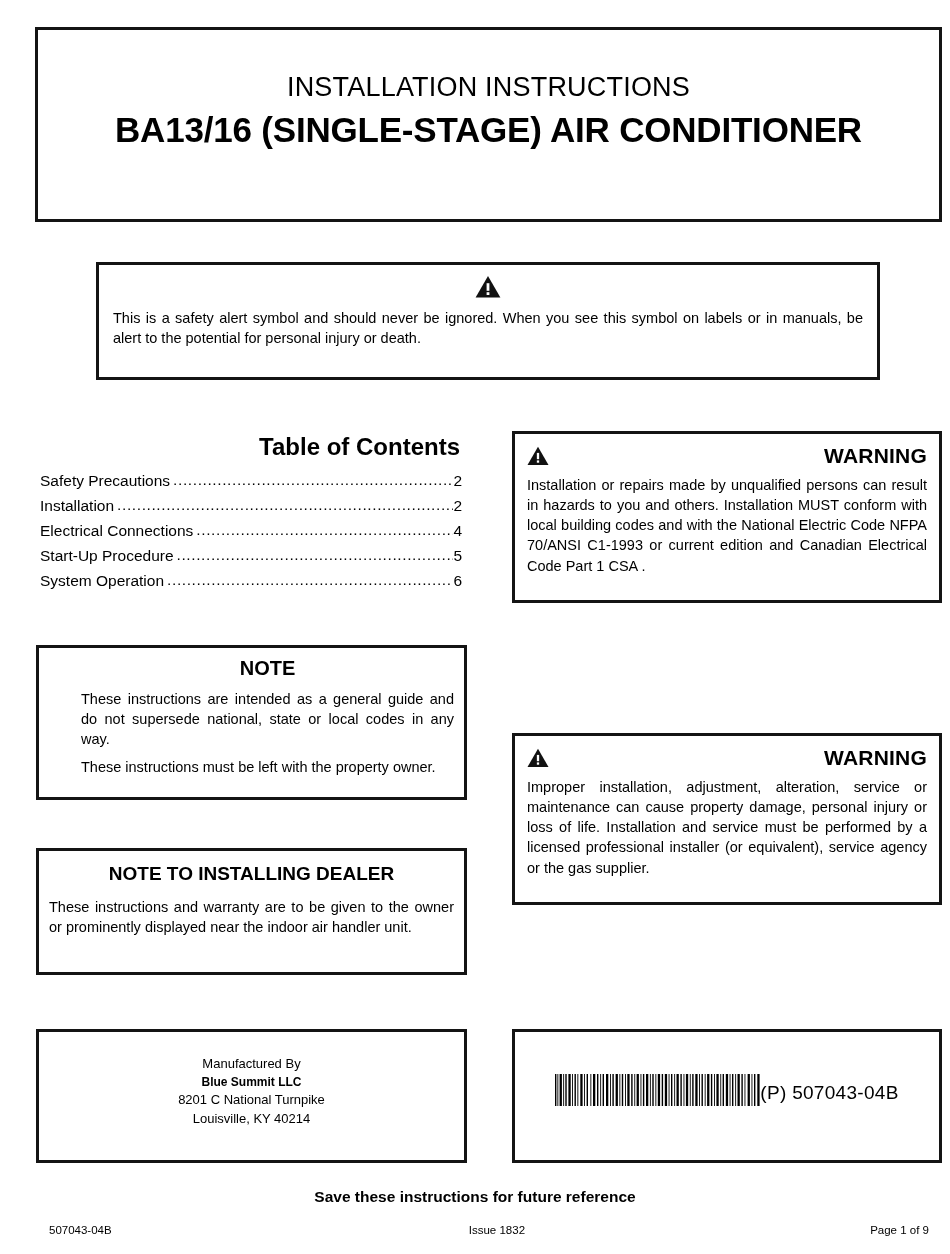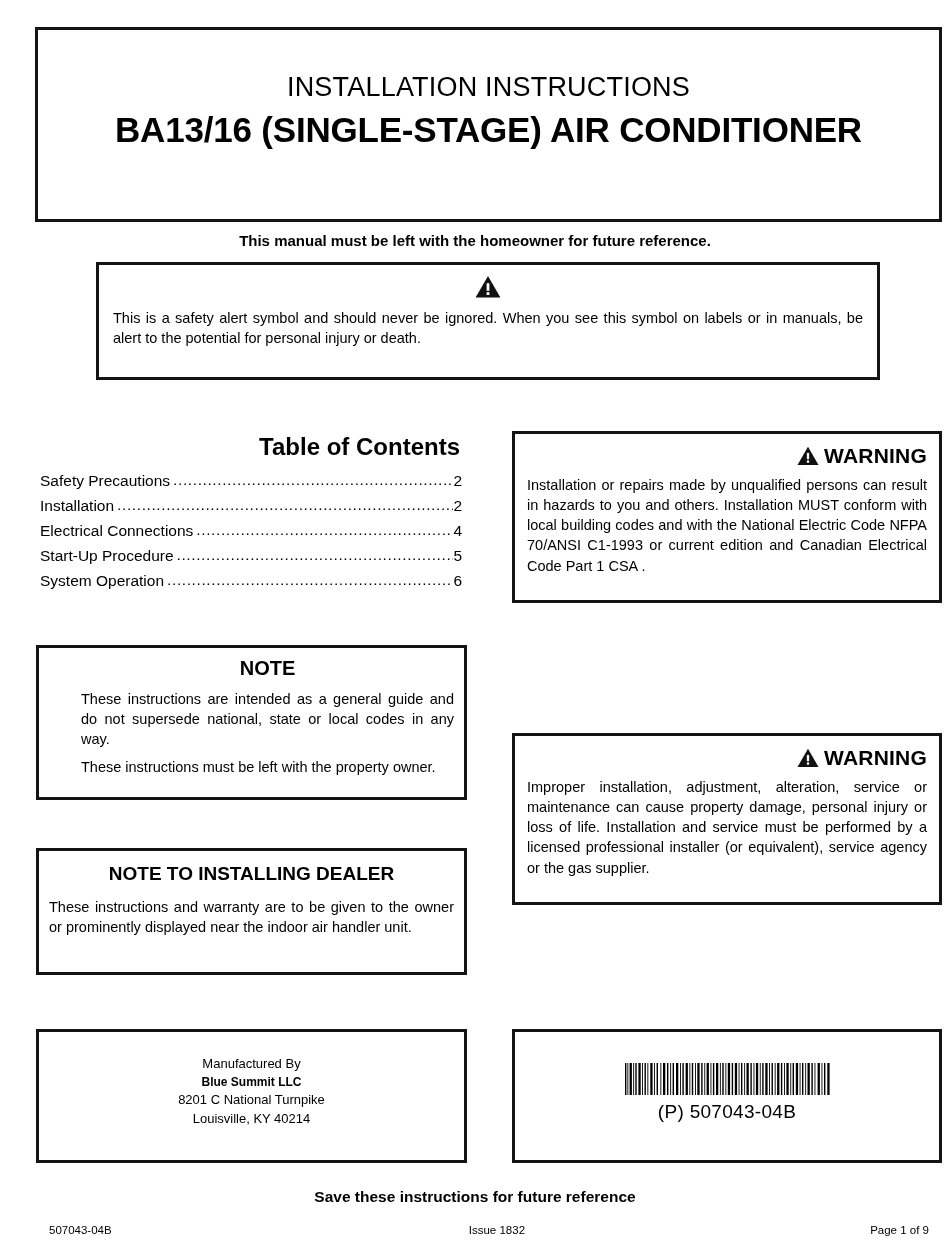--- a/index.html
+++ b/index.html
@@ -117,21 +117,21 @@
   #warning-box-1 {
     left: 512px; top: 431px; width: 430px; height: 172px;
   }
   #warning-box-2 {
     left: 512px; top: 733px; width: 430px; height: 172px;
   }
   .warn-inner { padding: 10px 12px 8px 12px; }
   .warn-head {
     display: flex;
     align-items: center;
-    justify-content: flex-end;
+    justify-content: space-between;
     gap: 5px;
     margin-bottom: 7px;
   }
   .warn-head-text {
     font-size: 21px;
     font-weight: bold;
     letter-spacing: 0.2px;
   }
   .warn-body {
     font-size: 14.5px;
@@ -192,21 +192,21 @@
   .mfr-line { font-size: 13px; line-height: 1.45; }
   .mfr-name { font-size: 12px; font-weight: bold; line-height: 1.45; }
 
   
   #barcode-box {
     left: 512px; top: 1029px; width: 430px; height: 134px;
   }
   .barcode-inner {
     height: 100%;
     display: flex;
-    flex-direction: column;
+    flex-direction: row;
     align-items: center;
     justify-content: center;
     padding-bottom: 6px;
   }
   .barcode-bars {
     width: 205px;
     height: 32px;
     margin-bottom: 6px;
   }
   .barcode-label {
@@ -239,21 +239,20 @@
 
 <div class="page">
 
   <div class="box" id="title-box">
     <div class="title-inner">
       <div class="title-line1">INSTALLATION INSTRUCTIONS</div>
       <div class="title-line2">BA13/16 (SINGLE-STAGE) AIR CONDITIONER</div>
     </div>
   </div>
 
-  <div id="manual-notice">This manual must be left with the homeowner for future reference.</div>
 
   <div class="box" id="safety-box">
     <div class="safety-inner">
       <div class="safety-symbol">
         <svg class="triangle-svg" width="26" height="24" viewBox="0 0 26 24" style="margin:0 auto;">
           <path d="M13 1 L25.4 22.6 L0.6 22.6 Z" fill="#111111"></path>
           <rect x="11.6" y="8.2" width="2.8" height="7.6" fill="#ffffff"></rect>
           <rect x="11.6" y="17.2" width="2.8" height="2.8" fill="#ffffff"></rect>
         </svg>
       </div>

